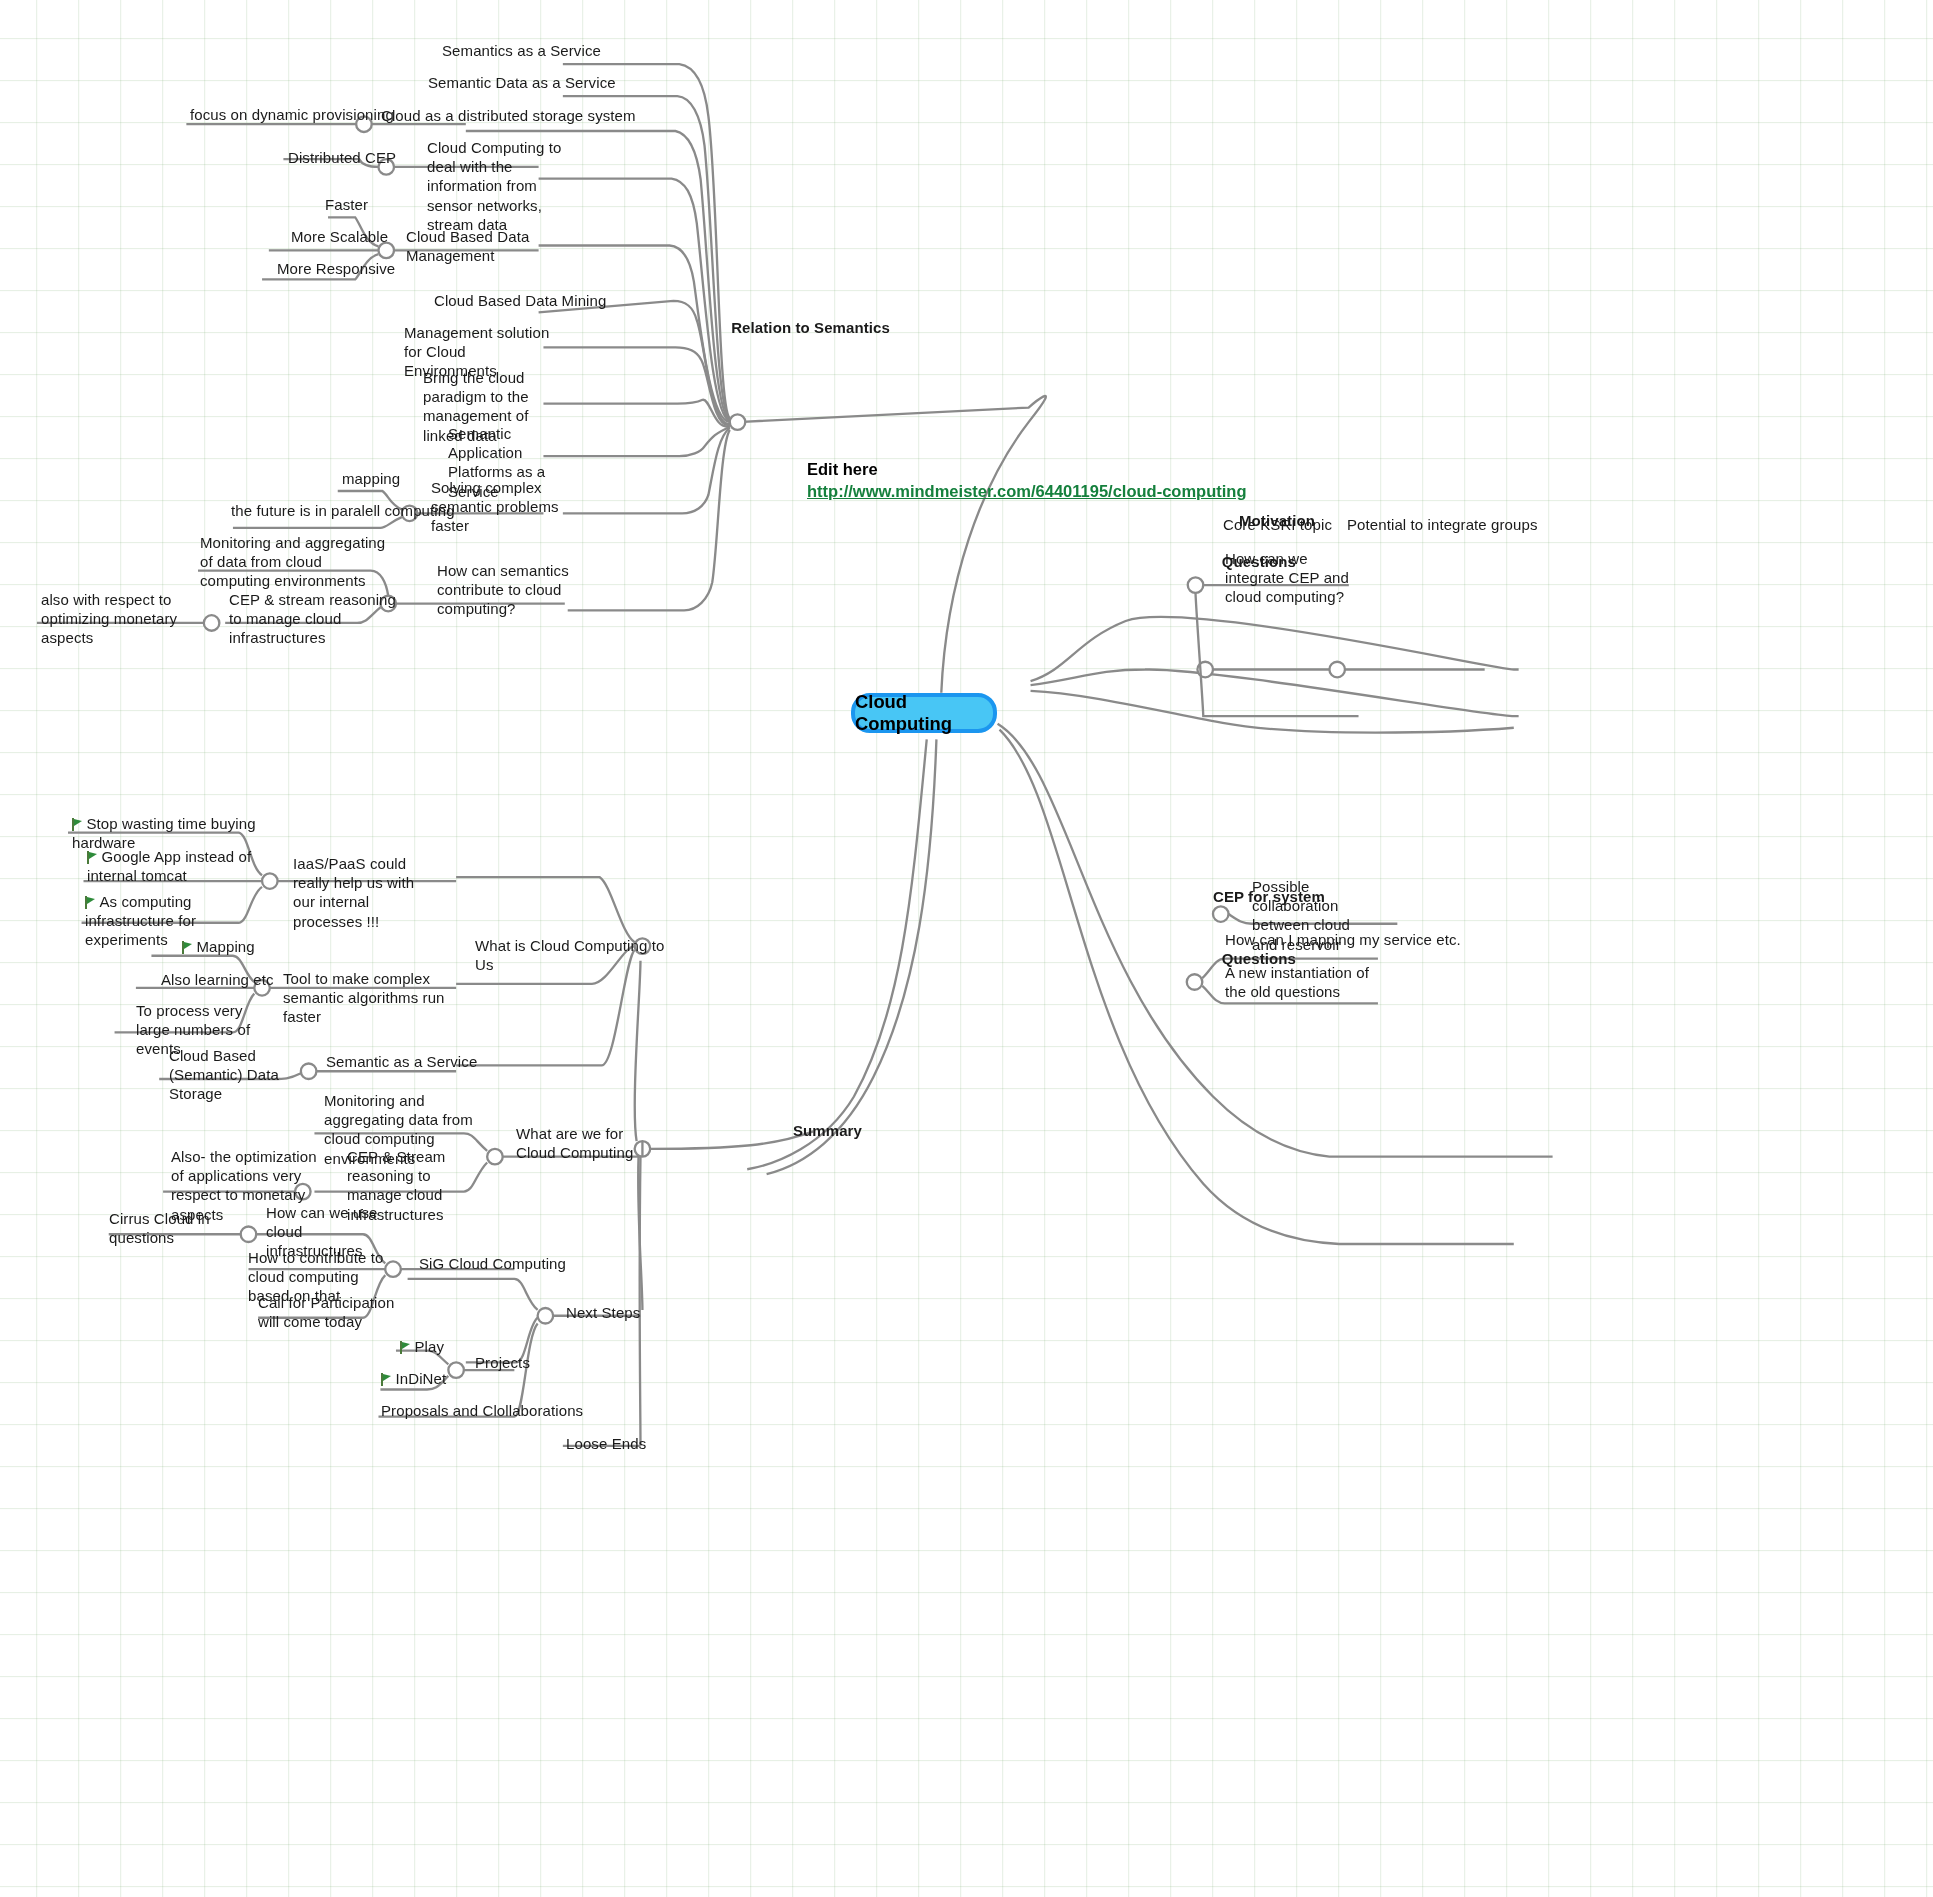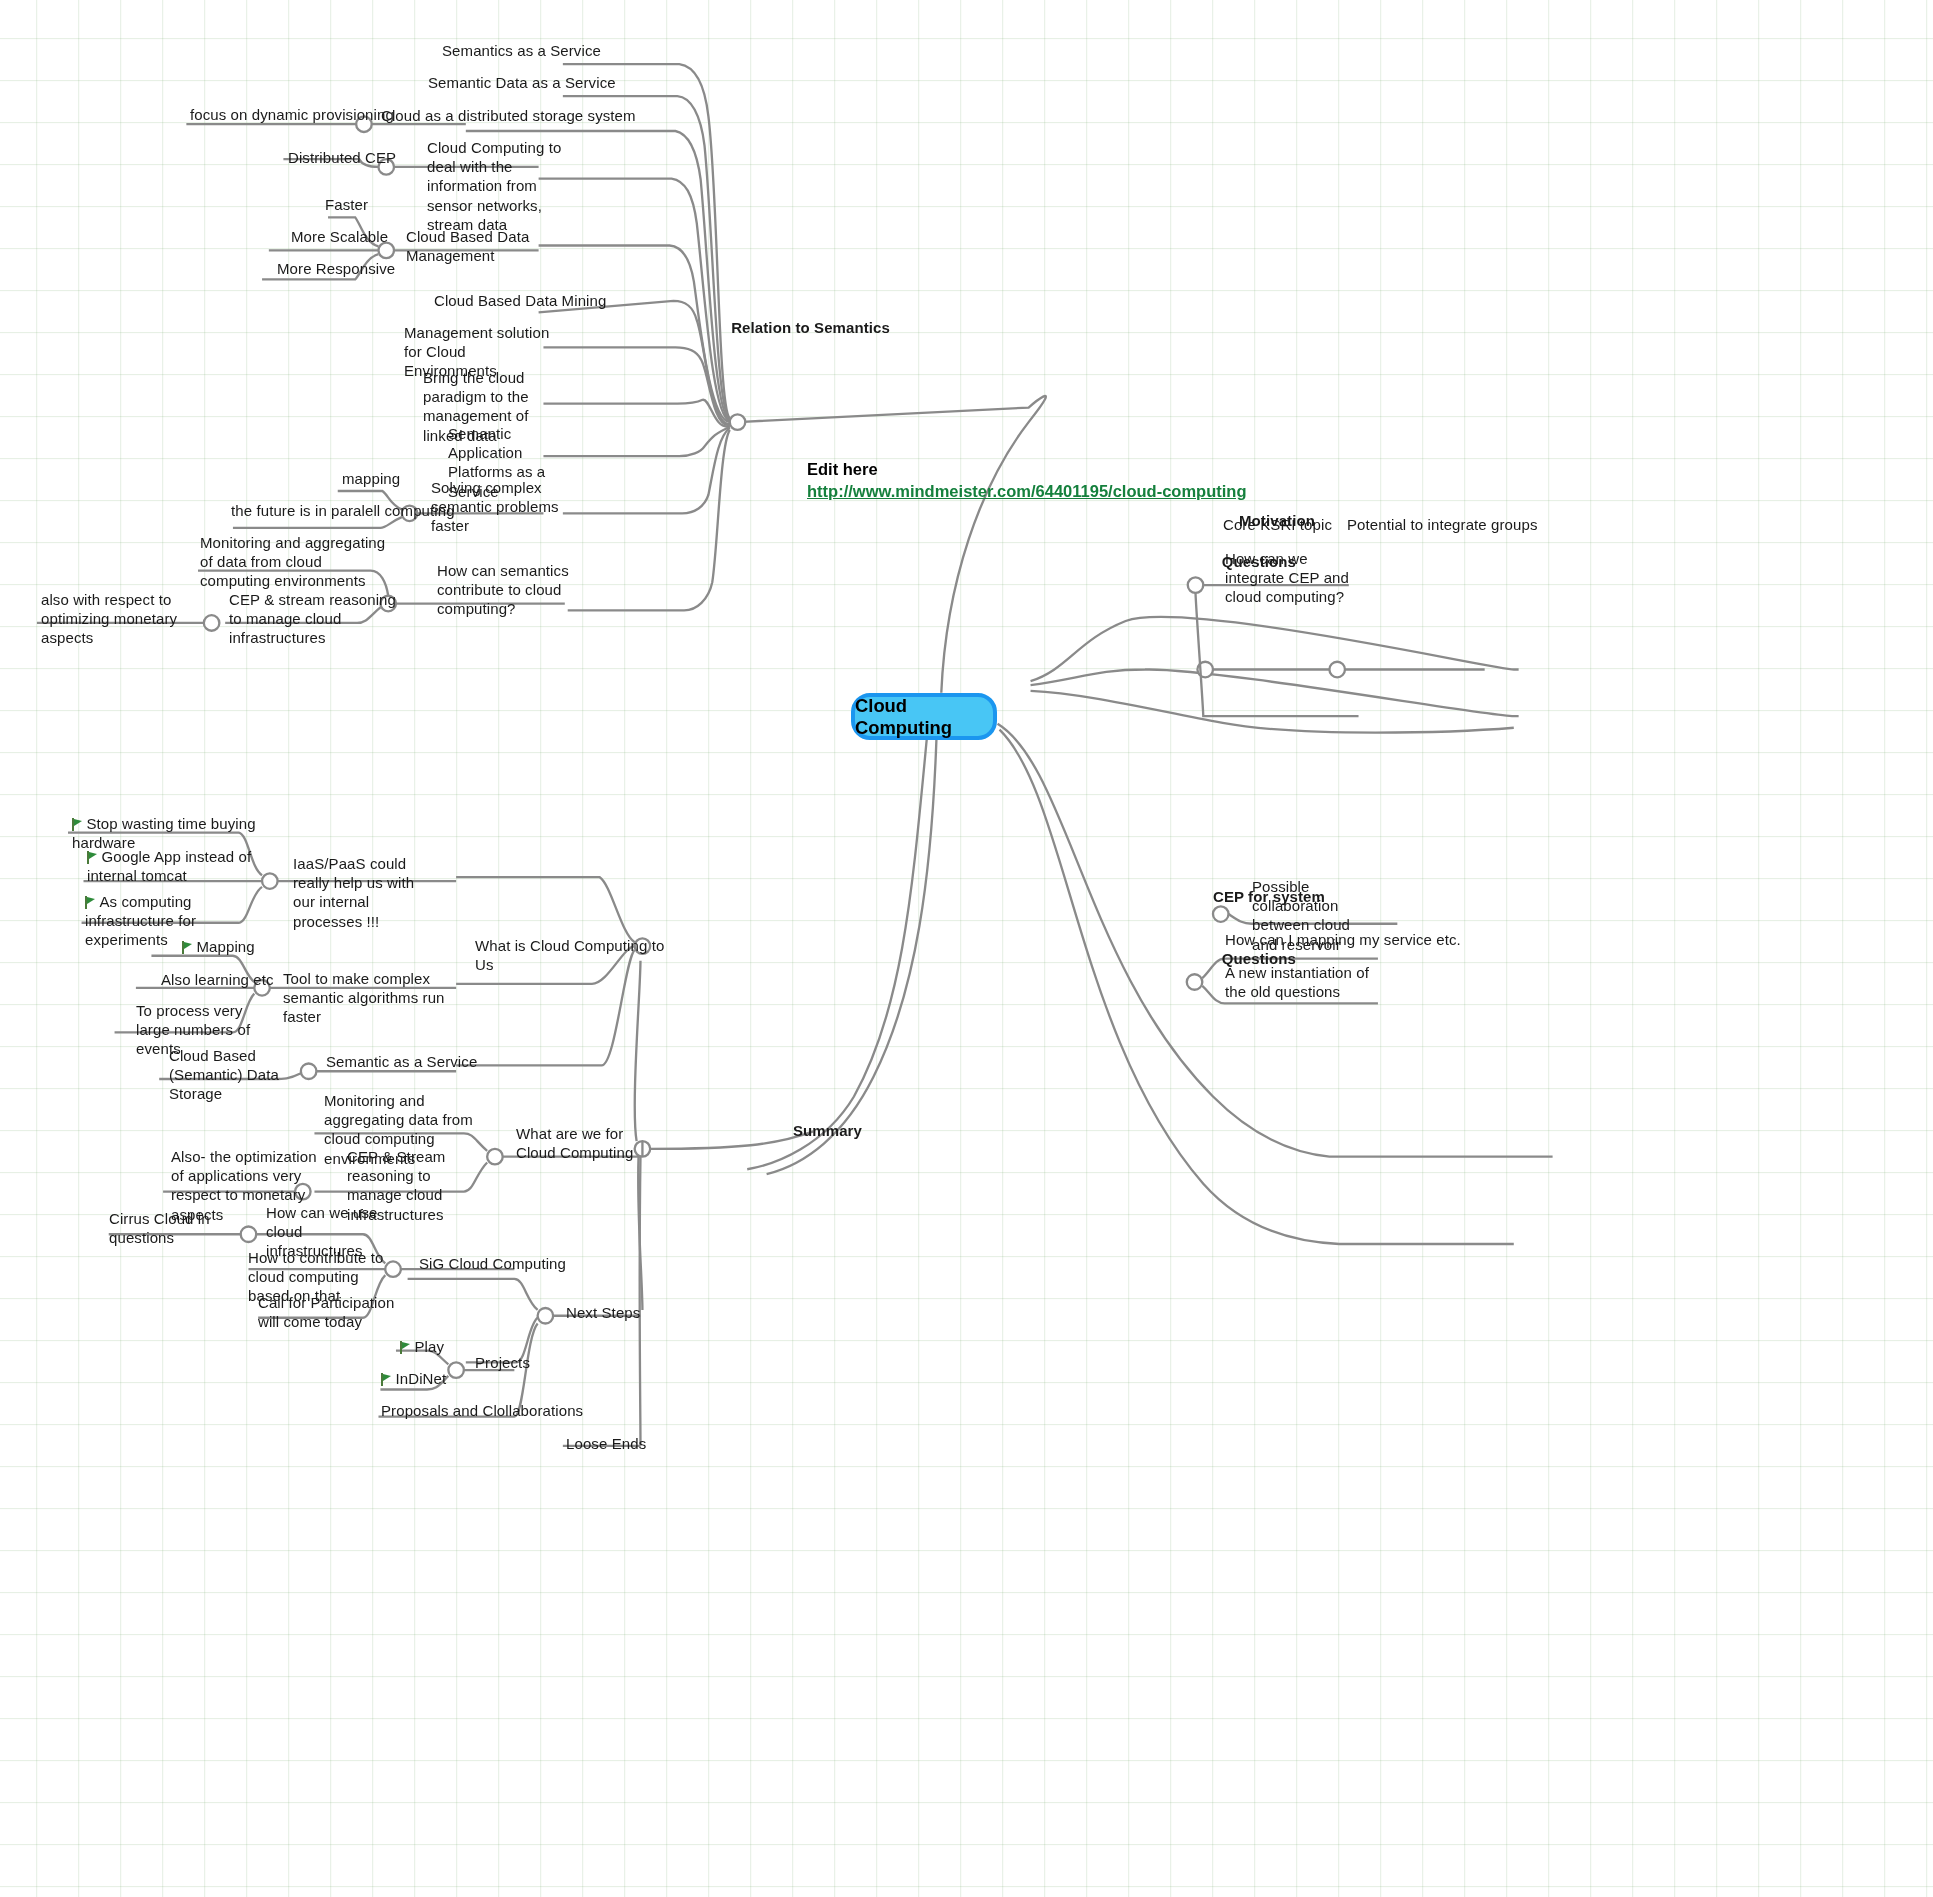--- a/index.html
+++ b/index.html
@@ -40,21 +40,21 @@
   }
   .flag:after{
     content:"";position:absolute;left:1.7px;top:0.5px;
     width:0;height:0;
     border-left:8.7px solid #2e8b3a;
     border-top:2.4px solid transparent;
     border-bottom:5.3px solid transparent;
   }
   #root{
     position:absolute;
-    left:851px;top:693px;width:146px;height:47px;
+    left:851px;top:693px;width:146px;height:40px;
     background:#48c6f5;
     border:4.9px solid #1b96ef;
     border-radius:19px;
     box-sizing:border-box;
     display:flex;align-items:center;justify-content:center;
     font-size:18.4px;font-weight:bold;color:#000;
   }
   #edit-block{position:absolute;left:807px;top:460px;}
   #edit-block .eh{font-size:16.5px;font-weight:bold;color:#000;}
   #edit-block .url{font-size:16.5px;font-weight:bold;color:#15803d;text-decoration:underline;display:block;margin-top:2.9px;}

